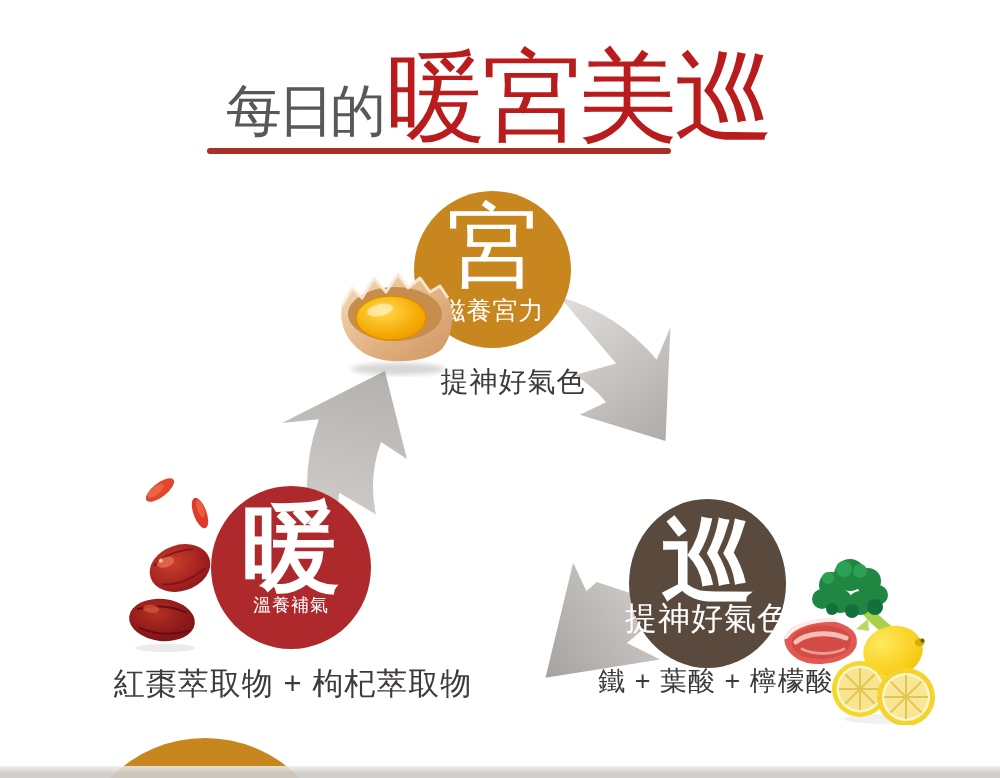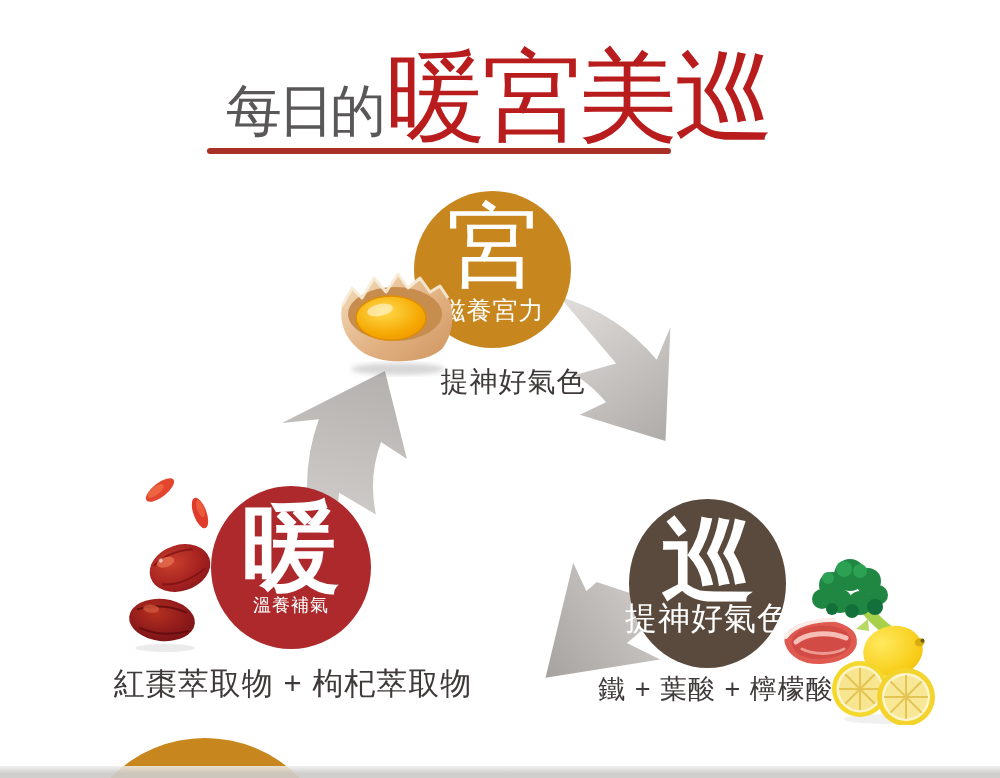--- a/index.html
+++ b/index.html
@@ -45,21 +45,21 @@
   #node-xun  { left:629px; top:499px; width:157px; height:169px; }
   #node-xun .big { font-size:92px; margin-top:16px; font-weight:bold; }
   #node-xun .lab { bottom:27px; font-size:32px;margin-top:24px; }
   
   .sub {
     position:absolute; transform:translateX(-50%);
     white-space:nowrap; letter-spacing:1px; z-index:4; line-height:1;
   }
   #sub-gong { left:513px; top:368px; font-size:28px; }
   #sub-nuan { left:293px; top:668px; font-size:31px; }
-  #sub-xun  { left:716px; top:668px; font-size:27px;margin-top:8px; }
+  #sub-xun  { left:716px; top:668px; font-size:27px; }
   
   #arrows   { position:absolute; left:0; top:0; z-index:1; }
   #egg-img  { position:absolute; left:328px; top:248px; z-index:3; }
   #dates-img{ position:absolute; left:120px; top:468px; z-index:3; }
   #foods-img{ position:absolute; left:772px; top:545px; z-index:3; }
   
   #bottom-circle {
     position:absolute; left:73px; top:738px; width:264px; height:264px;
     border-radius:50%; z-index:5;
   }

